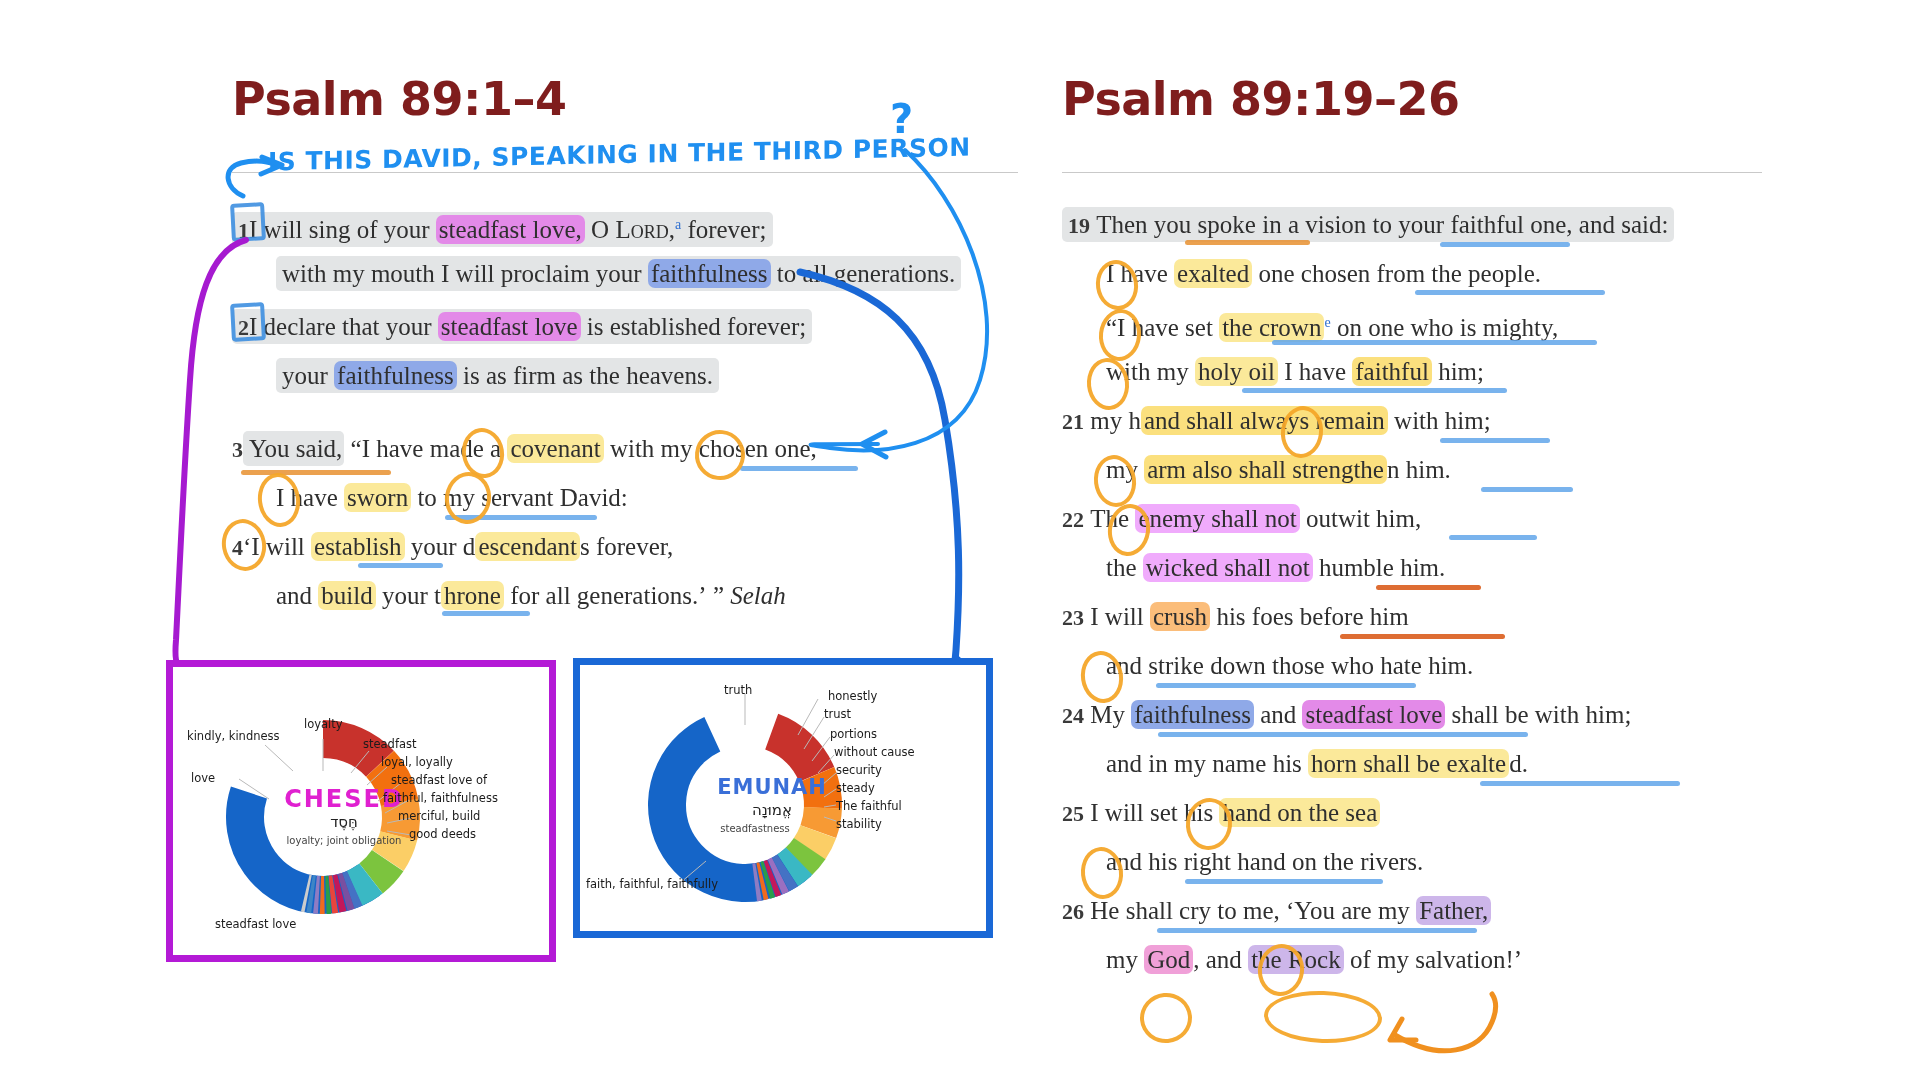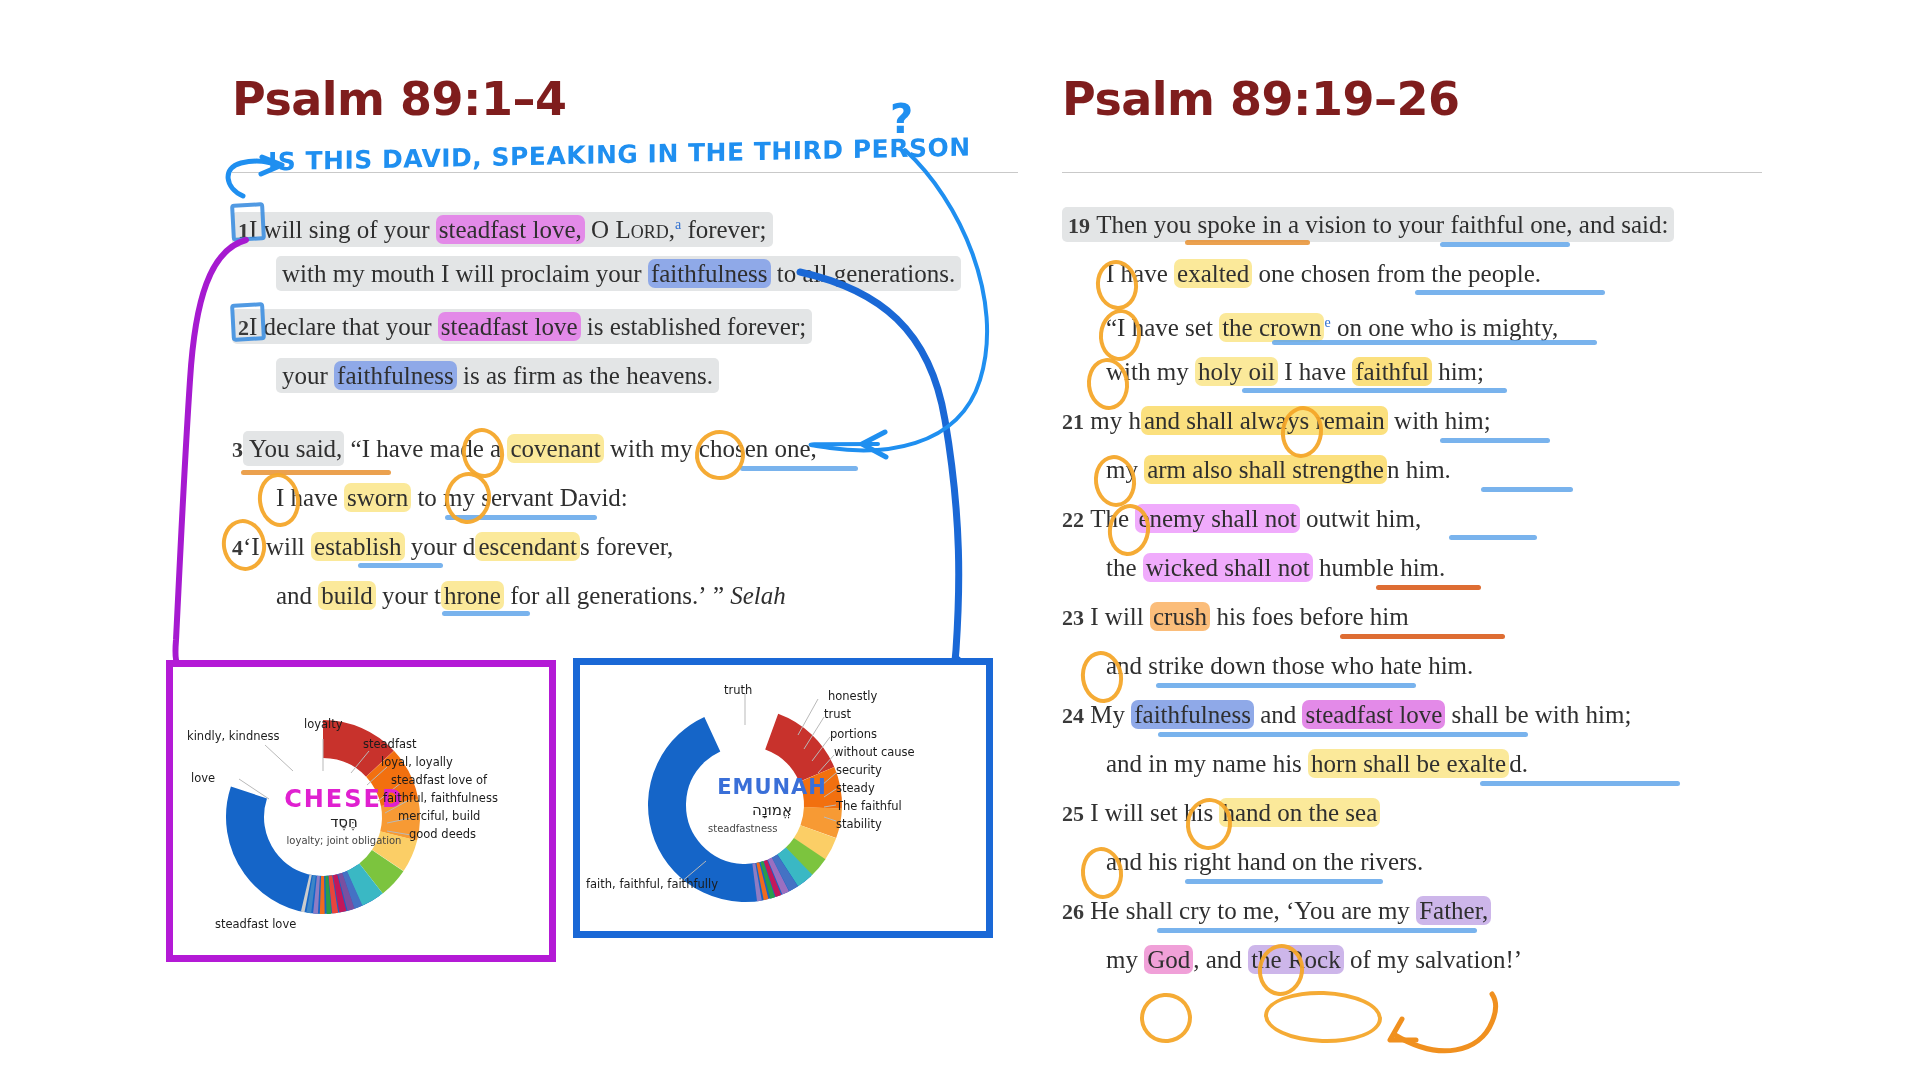--- a/index.html
+++ b/index.html
@@ -321,21 +321,21 @@
         <line x1="254" y1="90" x2="238" y2="108"></line>
         <line x1="256" y1="108" x2="242" y2="120"></line>
         <line x1="256" y1="124" x2="244" y2="132"></line>
         <line x1="256" y1="140" x2="244" y2="142"></line>
         <line x1="256" y1="156" x2="244" y2="152"></line>
         <line x1="100" y1="218" x2="126" y2="196"></line>
       </g>
     </svg>
     <div class="wordmark" style="position:absolute;left:112px;top:110px;width:160px;text-align:center;font-size:21px;color:#3a6fd8;letter-spacing:1px;">EMUNAH</div>
     <div class="heb" style="position:absolute;left:112px;top:136px;width:160px;text-align:center;">אֱמוּנָה</div>
-    <div class="gloss" style="position:absolute;left:128px;top:158px;width:160px;">steadfastness</div>
+    <div class="gloss" style="position:absolute;left:95px;top:158px;width:160px;text-align:center;">steadfastness</div>
 
     <div class="clbl" style="left:144px;top:18px;">truth</div>
     <div class="clbl" style="left:248px;top:24px;">honestly</div>
     <div class="clbl" style="left:244px;top:42px;">trust</div>
     <div class="clbl" style="left:250px;top:62px;">portions</div>
     <div class="clbl" style="left:254px;top:80px;">without cause</div>
     <div class="clbl" style="left:256px;top:98px;">security</div>
     <div class="clbl" style="left:256px;top:116px;">steady</div>
     <div class="clbl" style="left:256px;top:134px;">The faithful</div>
     <div class="clbl" style="left:256px;top:152px;">stability</div>

